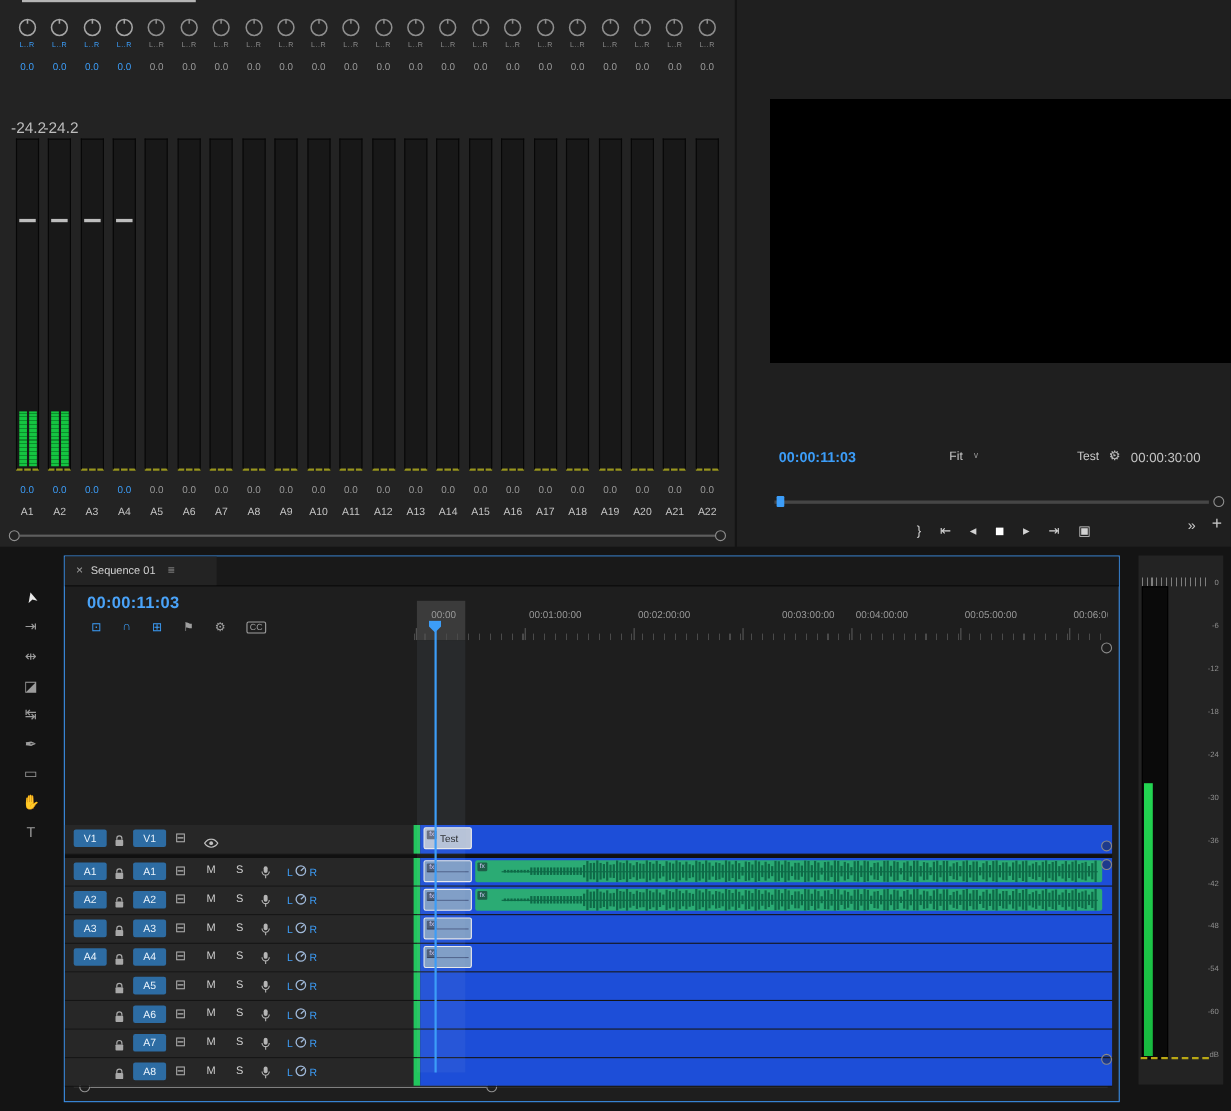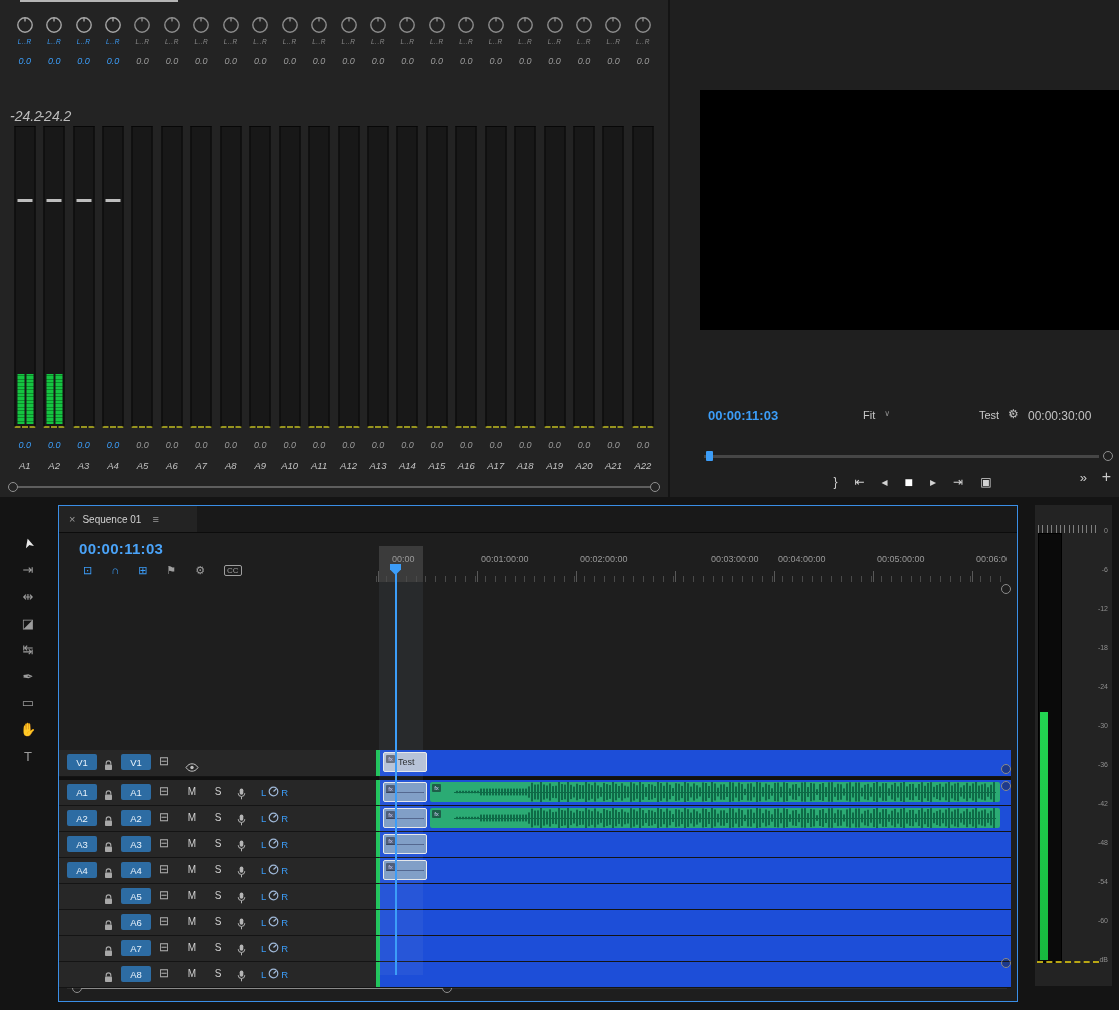--- a/index.html
+++ b/index.html
@@ -2,21 +2,21 @@
 <html><head>
 <meta charset="utf-8">
 <style>
   html,body{margin:0;padding:0;background:#101010;}
   #app{position:relative;width:1119px;height:1010px;background:#141414;overflow:hidden;
        font-family:"Liberation Sans",sans-serif;-webkit-font-smoothing:antialiased;}
 
   
   #mixer{position:absolute;left:0;top:0;width:668px;height:497px;background:#232323;}
   #mixer .tabline{position:absolute;left:20px;top:0;width:158px;height:2px;background:#b5b5b5;}
-  #mixer-channels{position:absolute;left:10px;top:8px;right:4px;display:flex;font-style:italic;}
+  #mixer-channels{position:absolute;left:10px;top:8px;right:4px;display:flex;}
   .strip{position:relative;width:29.45px;flex:0 0 auto;height:470px;}
   .knob{position:absolute;top:8px;left:50%;transform:translateX(-50%);color:#8d8d8d;}
   .knob.on{color:#a6a6a6;}
   .panlr{position:absolute;top:30px;width:100%;text-align:center;font-size:6.5px;color:#8a8a8a;letter-spacing:.5px;}
   .blue{color:#3c9df8 !important;}
   .panval{position:absolute;top:48px;width:100%;text-align:center;font-size:9px;color:#9a9a9a;}
   .peak{position:absolute;top:100px;left:0;font-size:14px;color:#bdbdbd;white-space:nowrap;}
   .ftrack{position:absolute;top:118px;left:50%;transform:translateX(-50%);width:21px;height:302px;
           background:#181818;border:1px solid #070707;border-bottom:2px dashed #97941f;box-sizing:border-box;}
   .fhandle{position:absolute;top:72px;left:2px;right:2px;height:3px;background:#bdbdbd;}
@@ -75,21 +75,21 @@
   .ruler-hl{position:absolute;left:3px;top:0;width:44px;height:100%;background:#3b3b3b;}
   .rlabel{position:absolute;top:8px;font-size:9px;color:#9a9a9a;white-space:nowrap;}
   .rtick{position:absolute;bottom:0;width:1px;height:11px;background:#585858;}
   #caret{position:absolute;left:331px;top:58px;width:11px;height:11px;background:#3c9df8;z-index:60;
          clip-path:polygon(0 0,100% 0,100% 50%,50% 100%,0 50%);}
   #phline{position:absolute;left:336px;top:64px;width:1.5px;bottom:26px;background:#3c9df8;z-index:55;}
   #selcol{position:absolute;left:320px;width:44px;top:76px;bottom:26px;background:rgba(165,190,215,0.08);z-index:20;pointer-events:none;}
   #tracks{position:absolute;left:0;top:244px;right:6px;z-index:10;}
   .trow{position:relative;height:25px;border-bottom:1px solid #141414;display:flex;}
   .vrow{height:26px;}
-  .thdr{width:317px;flex:0 0 auto;background:#272727;position:relative;border-right:4px solid #22c55e;}
+  .thdr{width:317px;flex:0 0 auto;background:#272727;position:relative;border-right:6px solid #22c55e;}
   .tlane{flex:1;position:relative;background:#1d4ed8;}
   .tdivider{height:3px;background:#101010;}
   .srcb,.trkb{position:absolute;top:4px;width:30px;height:16px;background:#2d6ca3;color:#e9f3fc;font-size:9.5px;
         display:flex;align-items:center;justify-content:center;border-radius:2px;}
   .srcb{left:8px}.trkb{left:62px}
   .lockic{position:absolute;left:45px;top:7px;}
   .insic{position:absolute;left:100px;top:4px;color:#b0b0b0;font-size:12px;}
   .eyeic{position:absolute;left:126px;top:8px;}
   .mbtn,.sbtn{position:absolute;top:6px;color:#cfcfcf;font-size:10px;width:14px;text-align:center;}
   .mbtn{left:126px}.sbtn{left:152px}

